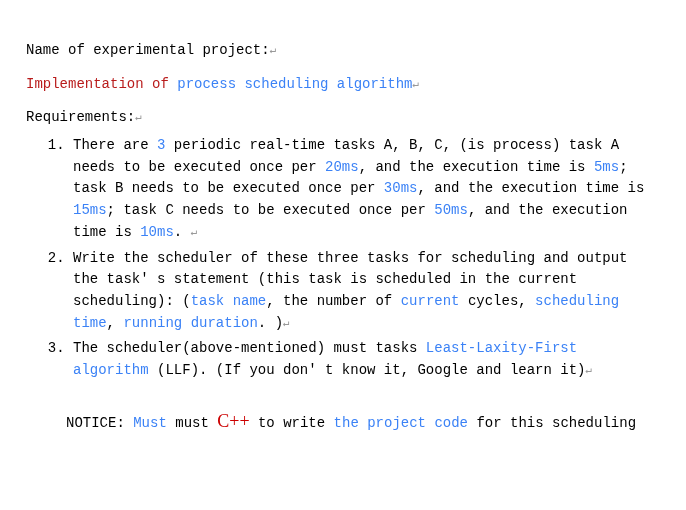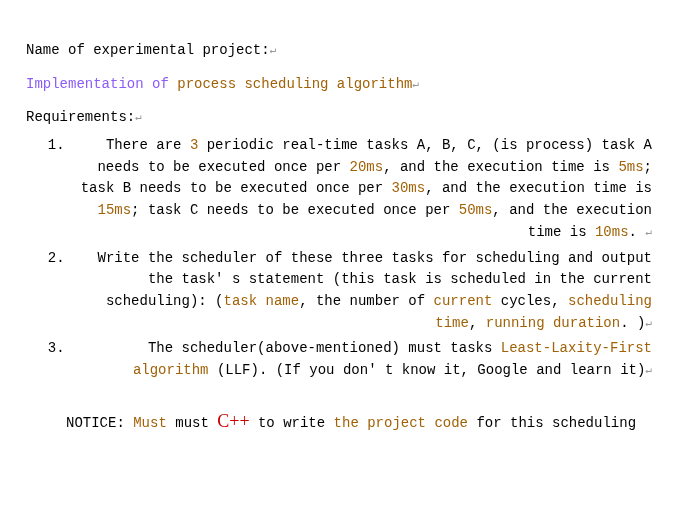--- a/index.html
+++ b/index.html
@@ -7,40 +7,40 @@
       padding: 24px 26px;
       width: 686px;
       height: 510px;
       box-sizing: border-box;
       font-family: "Courier New", monospace;
       font-size: 14px;
       color: #000;
       line-height: 1.55;
       background: #fff;
     }
-    .black { color: #8b5cf6; }
-    .red { color: #a16207; }
+    .black { color: #b91c1c; }
+    .red { color: #3b82f6; }
     .section-title {
       margin-bottom: 12px;
       margin-top: 16px;
     }
     .subtitle {
       margin-bottom: 12px;
     }
     .requirements-label {
       margin-bottom: 0;
     }
     ol {
       margin: 6px 0 0 0;
       padding-left: 40px;
     }
     li {
       margin-bottom: 4px;
       padding-right: 8px;
-      text-align: right;
+      text-align: left;
       margin-left: 7px;
     }
     .notice {
       margin-top: 26px;
       padding-left: 40px;
     }
     .cpp {
       font-family: "Times New Roman", serif;
       font-size: 18px;
       color: #c00;

